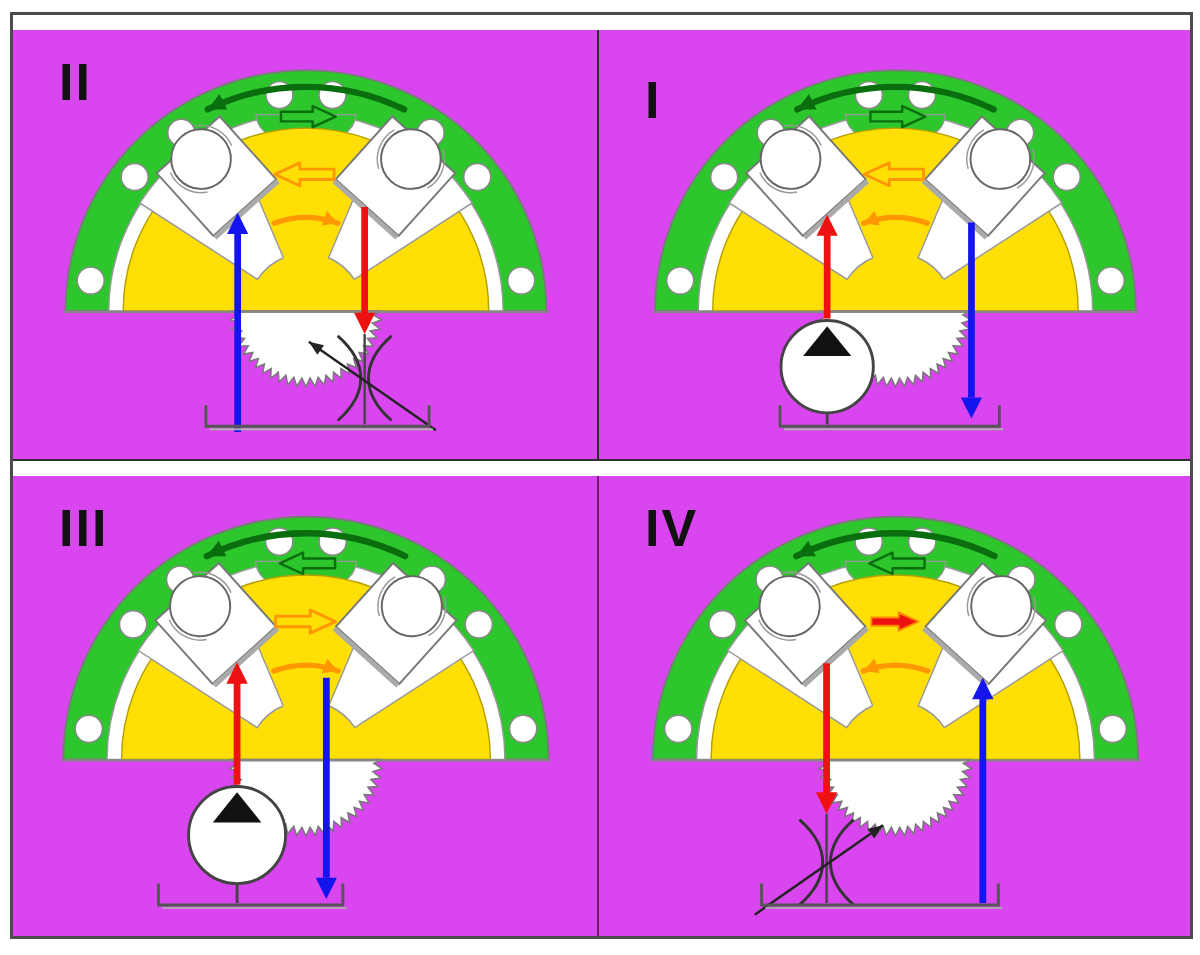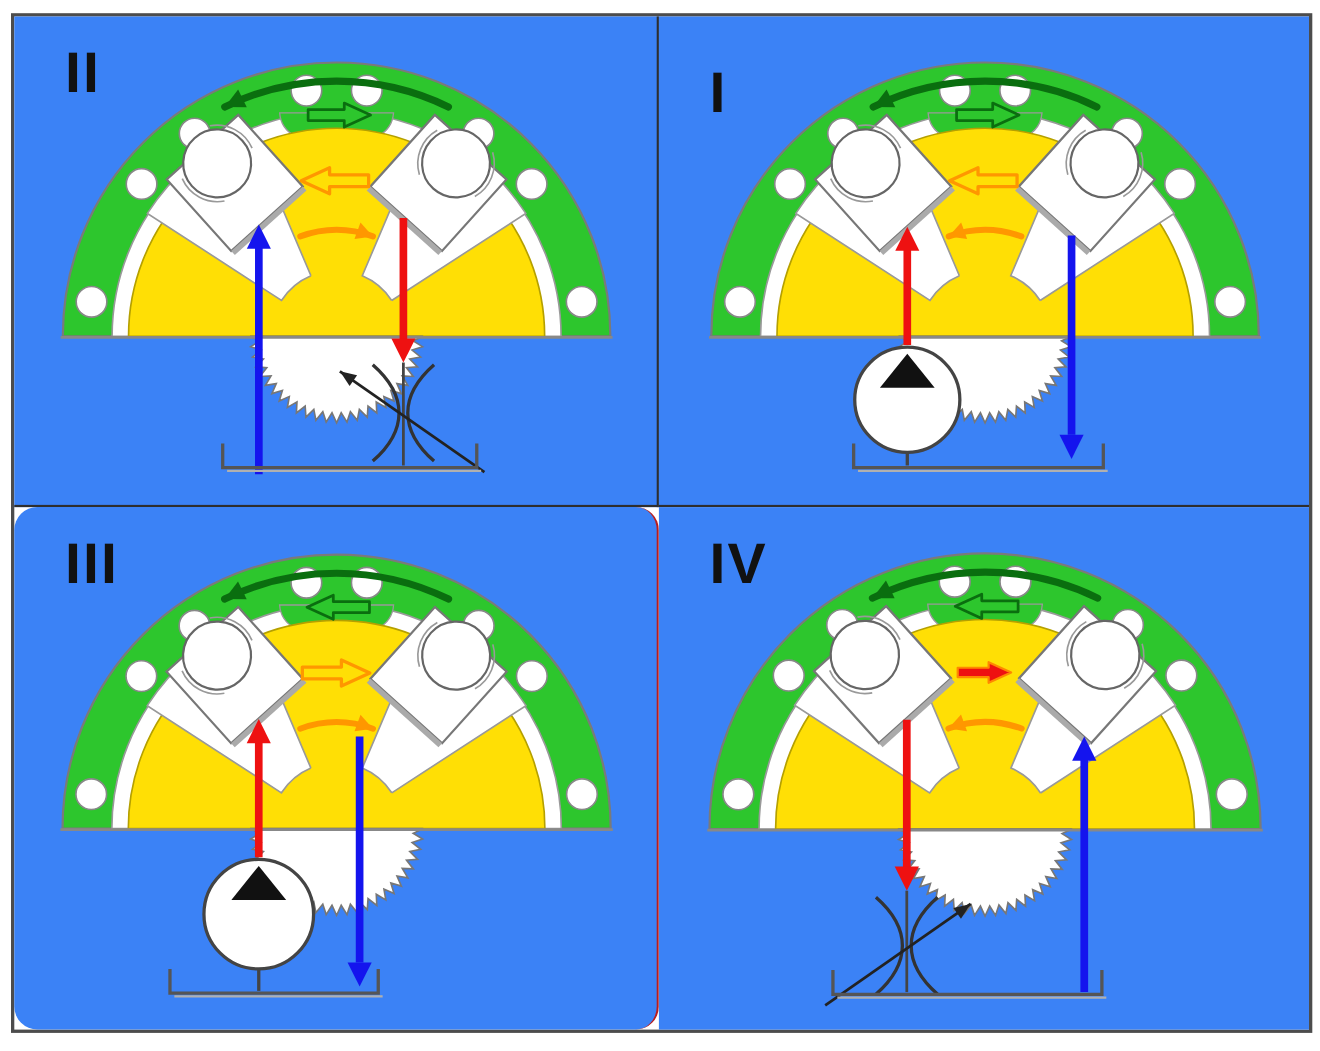--- a/index.html
+++ b/index.html
@@ -2,24 +2,24 @@
 <html><head>
 <meta charset="utf-8">
 <style>
   html,body{margin:0;padding:0;background:#ffffff;}
   body{width:1200px;height:955px;position:relative;font-family:"Liberation Sans",sans-serif;}
   .grid{
     position:absolute;left:10px;top:12px;width:1177px;height:921px;
     border:3px solid #4c4c4c;background:#fff;
     display:grid;grid-template-columns:586px 1fr;grid-template-rows:446px 1fr;
   }
-  .cell{position:relative;background:#3b82f6;overflow:hidden;}
+  .cell{position:relative;background:#d946ef;overflow:hidden;margin-top:15px;}
   .cell.tl{border-right:2px solid #2e2e2e;border-bottom:2px solid #2e2e2e;}
   .cell.tr{border-bottom:2px solid #2e2e2e;}
-  .cell.bl{border-right:2px solid #b91c1c;border-radius:21px;}
+  .cell.bl{border-right:2px solid #701a75;}
   .qsvg{position:absolute;left:0;top:0;width:100%;height:100%;display:block;}
   .qlabel{
     position:absolute;left:46px;top:26px;z-index:5;
     font-size:52px;font-weight:700;color:#111;letter-spacing:2px;line-height:1;
   }
   .qlabel.low{top:44px;}
 </style>
 </head>
 <body>
 

